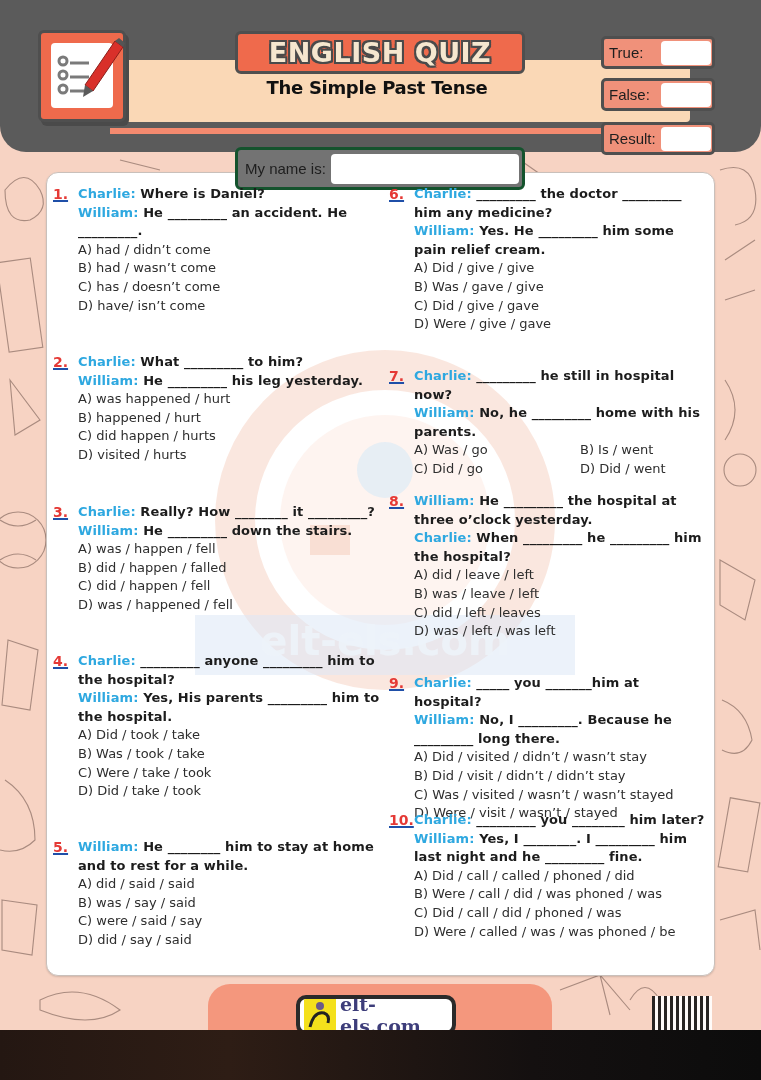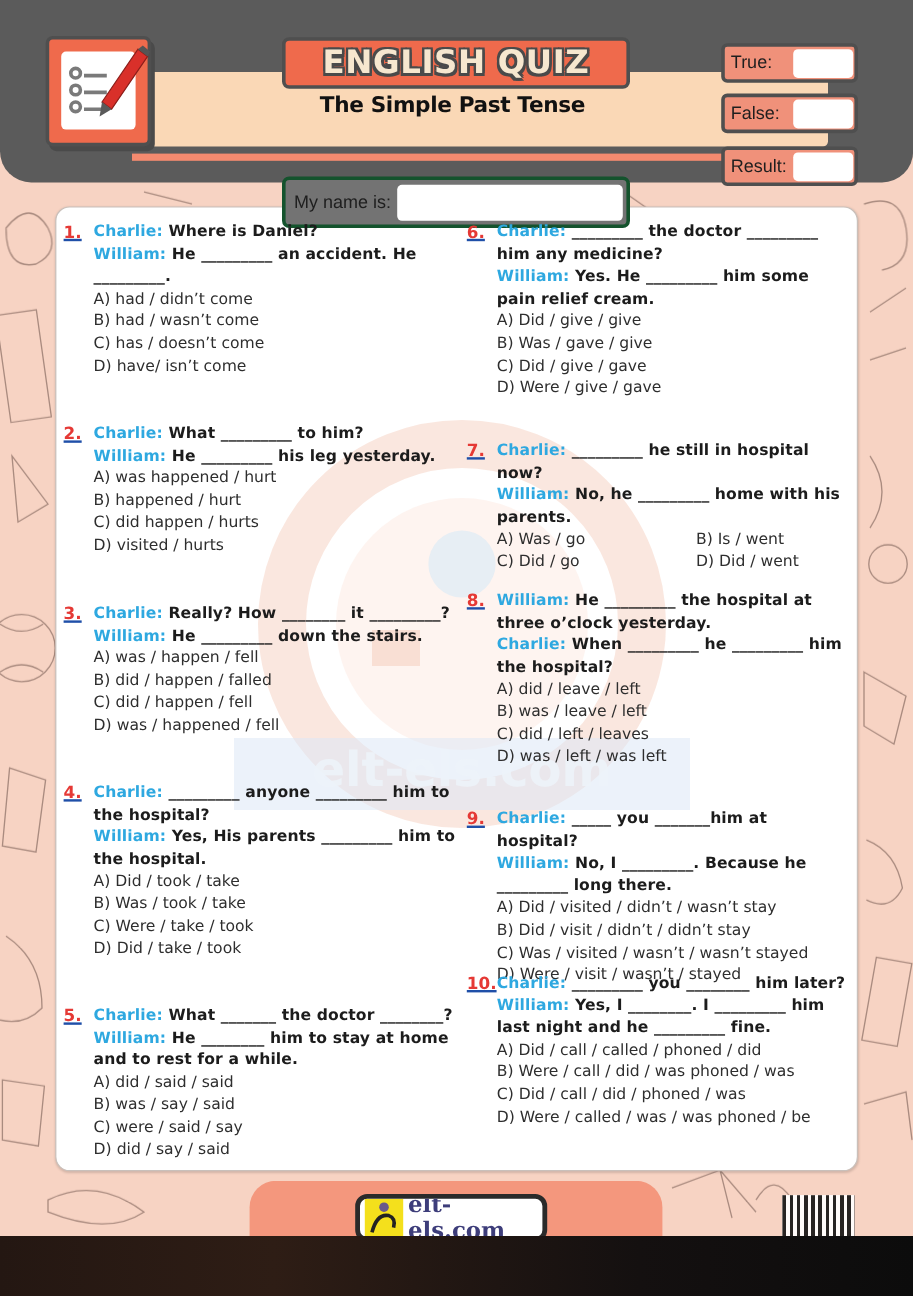--- a/index.html
+++ b/index.html
@@ -232,21 +232,20 @@
   <div class="line"><span class="spk">Charlie:</span> <span>_________ anyone _________ him to the hospital?</span></div>
   <div class="line"><span class="spk">William:</span> <span>Yes, His parents _________ him to the hospital.</span></div>
   <div class="opt">A) Did / took / take</div>
   <div class="opt">B) Was / took / take</div>
   <div class="opt">C) Were / take / took</div>
   <div class="opt">D) Did / take / took</div>
 </div>
 
 <div class="q" style="left:78px;top:838px">
   <span class="num">5.</span>
-  <div class="line"><span class="spk">Charlie:</span> <span>What _______ the doctor ________?</span></div>
   <div class="line"><span class="spk">William:</span> <span>He ________ him to stay at home and to rest for a while.</span></div>
   <div class="opt">A) did / said / said</div>
   <div class="opt">B) was / say / said</div>
   <div class="opt">C) were / said / say</div>
   <div class="opt">D) did / say / said</div>
 </div>
 
 <div class="q" style="left:414px;top:185px;width:292px">
   <span class="num">6.</span>
   <div class="line"><span class="spk">Charlie:</span> <span>_________ the doctor _________ him any medicine?</span></div>

